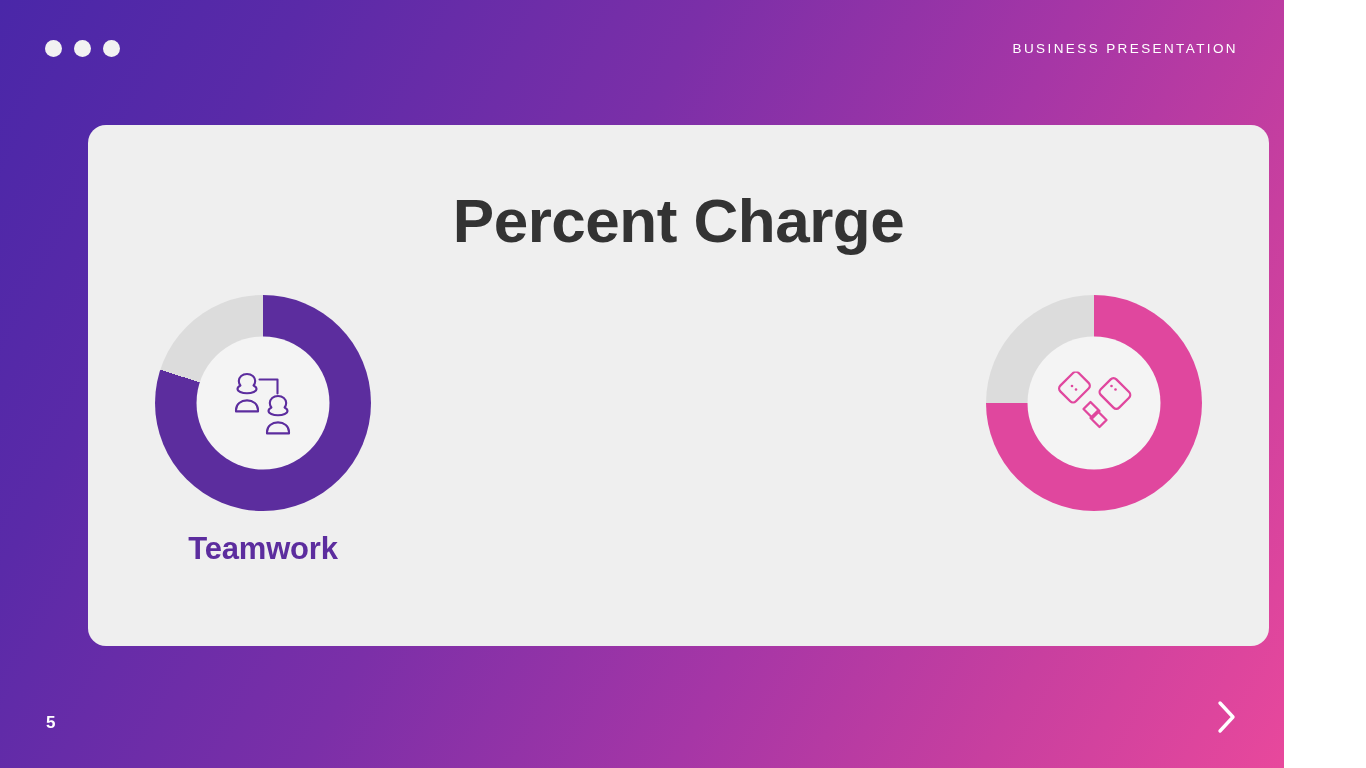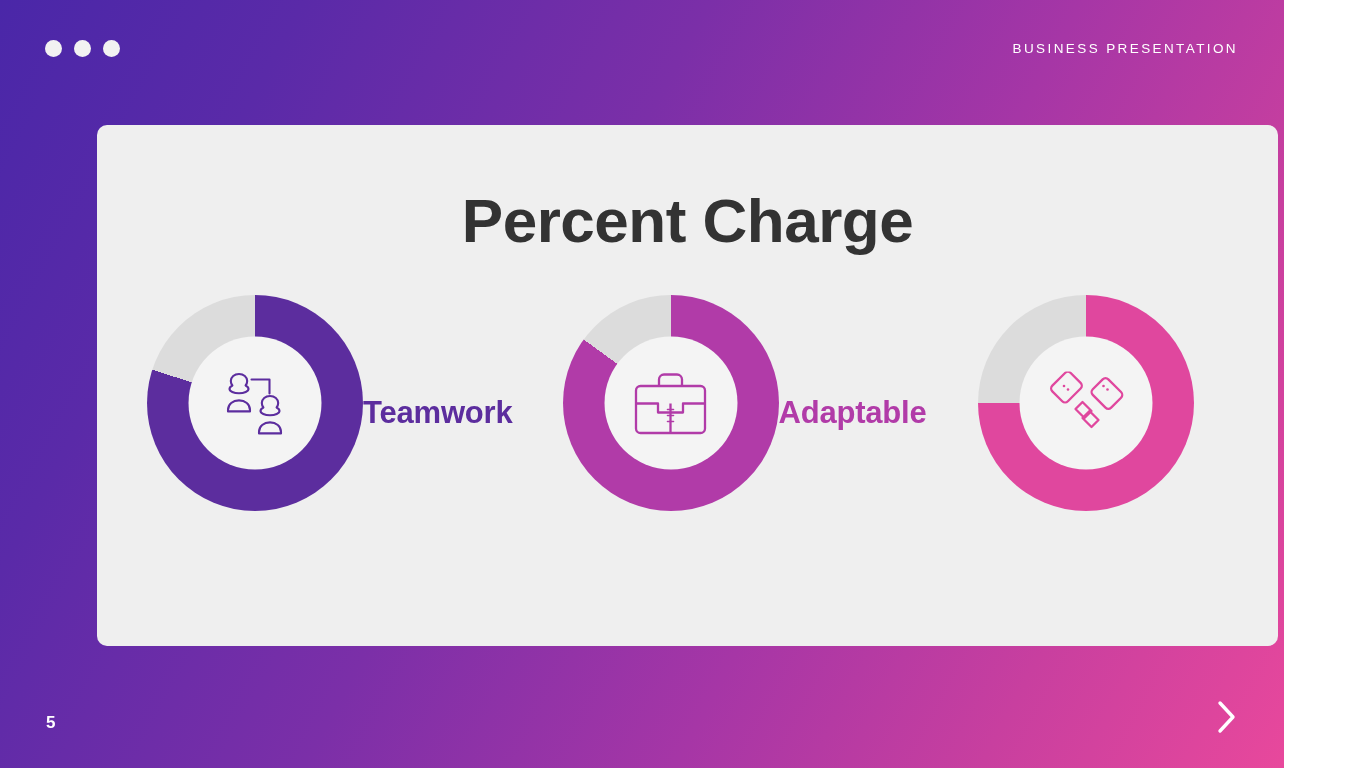--- a/index.html
+++ b/index.html
@@ -37,24 +37,24 @@
     color:#ffffff;
     font-size:13.5px;
     letter-spacing:2.4px;
     font-weight:400;
     white-space:nowrap;
   }
 
   
   .card {
     position:absolute;
-    left:97px; top:125px;
+    left:88px; top:125px;
     width:1181px; height:521px;
     background:#efefef;
-    border-radius:10px;
+    border-radius:18px;
   }
 
   .title {
     position:absolute;
     left:0; right:0; top:60px;
     text-align:center;
     font-size:62px;
     font-weight:bold;
     color:#333333;
     letter-spacing:-0.5px;
@@ -64,20 +64,21 @@
   .row {
     position:absolute;
     left:50px; right:50px; top:170px;
     display:flex;
     justify-content:space-between;
     align-items:flex-start;
   }
   .item {
     width:250px;
     display:flex;
+    flex-direction:column;
     align-items:center;
   }
   .donut-wrap {
     position:relative;
     width:216px; height:216px;
   }
   .donut {
     width:216px; height:216px;
     border-radius:50%;
   }
@@ -146,35 +147,20 @@
               <path d="M33 10h18v14" stroke="#5c2d9e" stroke-width="2.1" stroke-linecap="round" stroke-linejoin="round"></path>
               <path d="M51.5 26.5c4.6 0 8.2 2.9 8.2 7.1 0 1.6-.6 3.1-1.6 4.4 1.7.9 2.9 2.2 2.9 3.6 0 2.2-4.2 4.2-9.5 4.2s-9.5-2-9.5-4.2c0-1.4 1.2-2.7 2.9-3.6-1-1.3-1.6-2.8-1.6-4.4 0-4.2 3.6-7.1 8.2-7.1z" stroke="#5c2d9e" stroke-width="2.1" stroke-linejoin="round"></path>
               <path d="M40.5 62.5c0-6 4.9-9.6 11-9.6s11 3.6 11 9.6v1.4h-22v-1.4z" stroke="#5c2d9e" stroke-width="2.1" stroke-linejoin="round"></path>
             </svg>
           </div>
         </div>
         <div class="item-label" style="color: rgb(92, 45, 158);">Teamwork</div>
       </div>
 
 
-      <div class="item">
-        <div class="donut-wrap">
-          <div class="donut" style="background: conic-gradient(rgb(177, 59, 168) 0deg, rgb(177, 59, 168) 306deg, rgb(220, 220, 220) 306deg, rgb(220, 220, 220) 360deg);"></div>
-          <div class="donut-hole">
-            <svg width="74" height="64" viewBox="0 0 74 64" fill="none">
-              <rect x="2.5" y="14.5" width="69" height="47" rx="4.5" stroke="#b13ba8" stroke-width="2.3"></rect>
-              <path d="M25.5 14v-6a5 5 0 0 1 5-5h13a5 5 0 0 1 5 5v6" stroke="#b13ba8" stroke-width="2.3" stroke-linejoin="round"></path>
-              <path d="M2.5 32h22v9h25v-9h22" stroke="#b13ba8" stroke-width="2.3" stroke-linejoin="round"></path>
-              <path d="M37 32v29" stroke="#b13ba8" stroke-width="2.3"></path>
-              <path d="M34 38h6M34 44h6M34 50h6" stroke="#b13ba8" stroke-width="1.6" stroke-linecap="round"></path>
-            </svg>
-          </div>
-        </div>
-        <div class="item-label" style="color: rgb(177, 59, 168);">Adaptable</div>
-      </div>
 
       <div class="item">
         <div class="donut-wrap">
           <div class="donut" style="background: conic-gradient(rgb(224, 71, 158) 0deg, rgb(224, 71, 158) 270deg, rgb(220, 220, 220) 270deg, rgb(220, 220, 220) 360deg);"></div>
           <div class="donut-hole">
             <svg width="80" height="64" viewBox="0 0 80 64" fill="none">
               <rect x="3" y="17" width="26" height="22" rx="4" transform="rotate(-45 3 17)" stroke="#e0479e" stroke-width="2.3"></rect>
               <rect x="59" y="5" width="26" height="22" rx="4" transform="rotate(45 59 5)" stroke="#e0479e" stroke-width="2.3"></rect>
               <path d="M29 37.5l7-7 9 9-7 7z" stroke="#e0479e" stroke-width="2.3" stroke-linejoin="round"></path>
               <path d="M36 46.5l7-7 9 9-7 7z" stroke="#e0479e" stroke-width="2.3" stroke-linejoin="round"></path>

